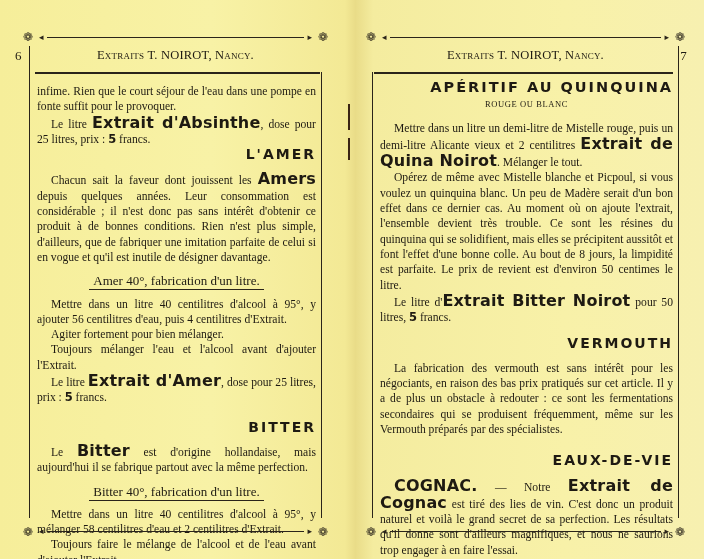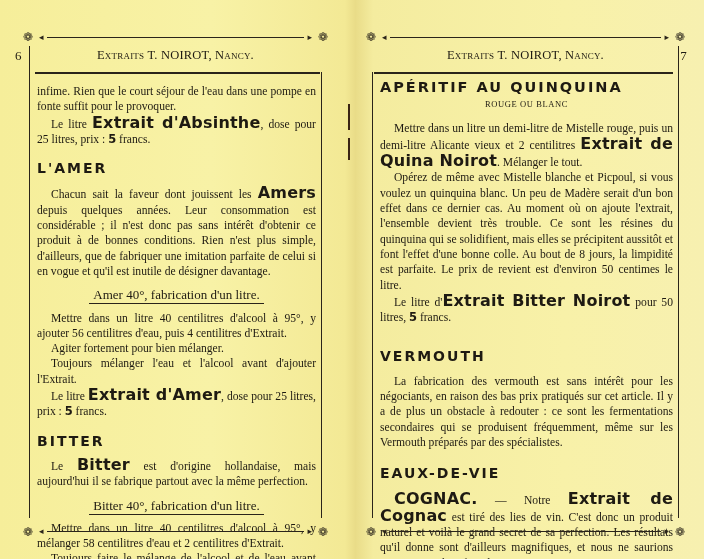--- a/index.html
+++ b/index.html
@@ -30,21 +30,21 @@
   .left .header .num { left:-14px; }
   .right .header .num { right:-8px; }
 
   .content { position:absolute; left:8px; right:6px; top:48px; font-size:11.6px; line-height:15.3px; text-align:justify; }
   .right .content { left:8px; right:6px; top:44px; }
   p { margin:0; }
   .ind { text-indent:14px; }
   b.prod { font-family:"DejaVu Sans", sans-serif; font-weight:bold; font-size:16px; letter-spacing:0.2px; }
   b.num { font-family:"DejaVu Sans", sans-serif; font-weight:bold; font-size:11.5px; }
 
-  h2 { font-family:"DejaVu Sans", sans-serif; font-weight:bold; text-align:left; font-size:14px; letter-spacing:2px; margin:0; }
+  h2 { font-family:"DejaVu Sans", sans-serif; font-weight:bold; text-align:right; font-size:14px; letter-spacing:2px; margin:0; }
   .subtitle { text-align:center; font-size:8.5px; letter-spacing:0.6px; margin:2px 0 8px; }
   .recipe { text-align:center; font-size:13px; margin:8px 0 8px; }
   .recipe span { border-bottom:1.5px solid #2a241a; padding:0 4px 1px; }
 
   .crease { position:absolute; left:348px; width:2px; background:#3a2414; }
 </style>
 </head>
 <body>
 
 <div class="crease" style="top:104px;height:26px;"></div>
@@ -68,21 +68,21 @@
       </div>
     </div>
     <div class="hline" style="left:6px;right:2px;top:36px;"></div>
     <div class="vline" style="left:0;top:10px;bottom:14px;"></div>
     <div class="vline" style="right:0;top:36px;bottom:14px;"></div>
 
     <div class="content">
       <p>infime. Rien que le court séjour de l'eau dans une pompe en fonte suffit pour le provoquer.</p>
       <p class="ind"><span>Le litre </span><b class="prod">Extrait d'Absinthe</b><span>, dose pour 25 litres, prix : </span><b class="num">5</b><span> francs.</span></p>
 
-      <h2 style="margin-top:14px;margin-bottom:9px;">L'AMER</h2>
+      <h2 style="margin-bottom:9px;">L'AMER</h2>
       <p class="ind"><span>Chacun sait la faveur dont jouissent les </span><b class="prod">Amers</b><span> depuis quelques années. Leur consommation est considérable ; il n'est donc pas sans intérêt d'obtenir ce produit à de bonnes conditions. Rien n'est plus simple, d'ailleurs, que de fabriquer une imitation parfaite de celui si en vogue et qu'il est inutile de désigner davantage.</span></p>
       <div class="recipe"><span>Amer 40°, fabrication d'un litre.</span></div>
       <p class="ind">Mettre dans un litre 40 centilitres d'alcool à 95°, y ajouter 56 centilitres d'eau, puis 4 centilitres d'Extrait.</p>
       <p class="ind">Agiter fortement pour bien mélanger.</p>
       <p class="ind">Toujours mélanger l'eau et l'alcool avant d'ajouter l'Extrait.</p>
       <p class="ind"><span>Le litre </span><b class="prod">Extrait d'Amer</b><span>, dose pour 25 litres, prix : </span><b class="num">5</b><span> francs.</span></p>
 
       <h2 style="margin-top:14px;margin-bottom:8px;">BITTER</h2>
       <p class="ind"><span>Le </span><b class="prod">Bitter</b><span> est d'origine hollandaise, mais aujourd'hui il se fabrique partout avec la même perfection.</span></p>
       <div class="recipe"><span>Bitter 40°, fabrication d'un litre.</span></div>
@@ -119,21 +119,21 @@
     <div class="vline" style="left:0;top:36px;bottom:14px;"></div>
     <div class="vline" style="right:0;top:10px;bottom:14px;"></div>
 
     <div class="content">
       <h2 style="font-size:14.5px;">APÉRITIF AU QUINQUINA</h2>
       <div class="subtitle">ROUGE OU BLANC</div>
       <p class="ind"><span>Mettre dans un litre un demi-litre de Mistelle rouge, puis un demi-litre Alicante vieux et 2 centilitres </span><b class="prod">Extrait de Quina Noirot</b><span>. Mélanger le tout.</span></p>
       <p class="ind">Opérez de même avec Mistelle blanche et Picpoul, si vous voulez un quinquina blanc. Un peu de Madère serait d'un bon effet dans ce dernier cas. Au moment où on ajoute l'extrait, l'ensemble devient très trouble. Ce sont les résines du quinquina qui se solidifient, mais elles se précipitent aussitôt et font l'effet d'une bonne colle. Au bout de 8 jours, la limpidité est parfaite. Le prix de revient est d'environ 50 centimes le litre.</p>
       <p class="ind"><span>Le litre d'</span><b class="prod">Extrait Bitter Noirot</b><span> pour 50 litres, </span><b class="num">5</b><span> francs.</span></p>
 
-      <h2 style="margin-top:24px;margin-bottom:9px;">VERMOUTH</h2>
+      <h2 style="margin-top:11px;margin-bottom:9px;">VERMOUTH</h2>
       <p class="ind">La fabrication des vermouth est sans intérêt pour les négociants, en raison des bas prix pratiqués sur cet article. Il y a de plus un obstacle à redouter : ce sont les fermentations secondaires qui se produisent fréquemment, même sur les Vermouth préparés par des spécialistes.</p>
 
       <h2 style="margin-top:16px;margin-bottom:9px;">EAUX-DE-VIE</h2>
       <p class="ind"><b class="prod">COGNAC.</b><span> — Notre </span><b class="prod">Extrait de Cognac</b><span> est tiré des lies de vin. C'est donc un produit naturel et voilà le grand secret de sa perfection. Les résultats qu'il donne sont d'ailleurs magnifiques, et nous ne saurions trop engager à en faire l'essai.</span></p>
     </div>
 
     <span class="orn" style="left:-6px;bottom:-6px;">❁</span>
     <span class="orn" style="right:-6px;bottom:-6px;">❁</span>
     <div class="hline" style="left:18px;right:18px;bottom:0;height:1.3px;"></div>
     <span class="arrow" style="left:10px;bottom:-4px;">◂</span>

